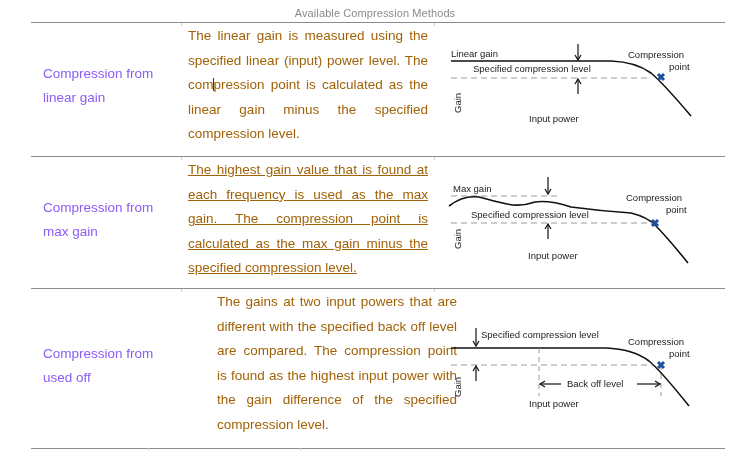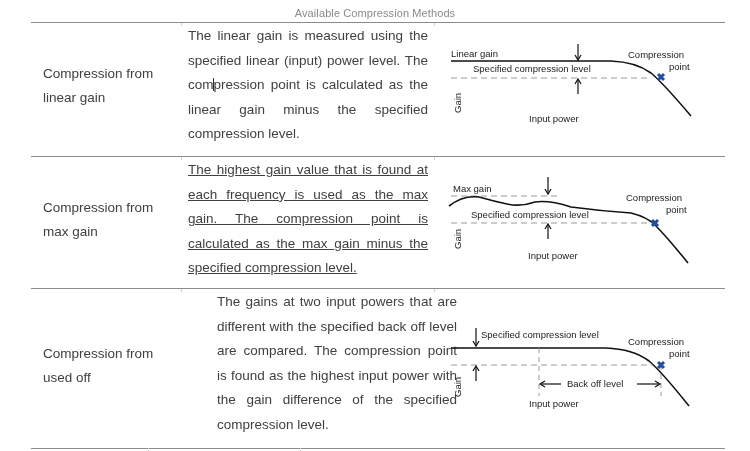--- a/index.html
+++ b/index.html
@@ -3,23 +3,23 @@
 <meta charset="utf-8">
 <style>
   html, body { margin:0; padding:0; background:#ffffff; }
   body { width:750px; height:451px; position:relative; overflow:hidden;
          font-family:"Liberation Sans", sans-serif; color:#1a1a1a; }
   .caption { position:absolute; left:0; top:7px; width:750px; text-align:center;
              font-size:11px; color:#8a8a8a; letter-spacing:0.1px; }
   .hline { position:absolute; left:31px; width:694px; height:1px; background:#8c8c8c; }
   .vtick { position:absolute; width:1px; height:3px; background:#d0d0d0; }
   .row { position:absolute; left:31px; width:694px; }
-  .method { position:absolute; left:12px; font-size:13.5px; line-height:24px; color:#404040; }
+  .method { position:absolute; left:12px; font-size:13.5px; line-height:24px; color:#8b5cf6; }
   .desc { position:absolute; left:157px; width:240px; font-size:13.5px; line-height:24.6px;
-          text-align:justify; color:#404040; }
+          text-align:justify; color:#a16207; }
   .fig { position:absolute; left:410px; width:290px; height:120px; }
   .fig svg { overflow:visible; }
   .fig text { font-family:"Liberation Sans", sans-serif; font-size:9.5px; fill:#222; }
   .cursor { display:inline-block; width:1px; height:13px; background:#333; vertical-align:-2px; margin:0 -0.5px; }
 </style>
 </head>
 <body>
 
 <div class="caption">Available Compression Methods</div>
 

